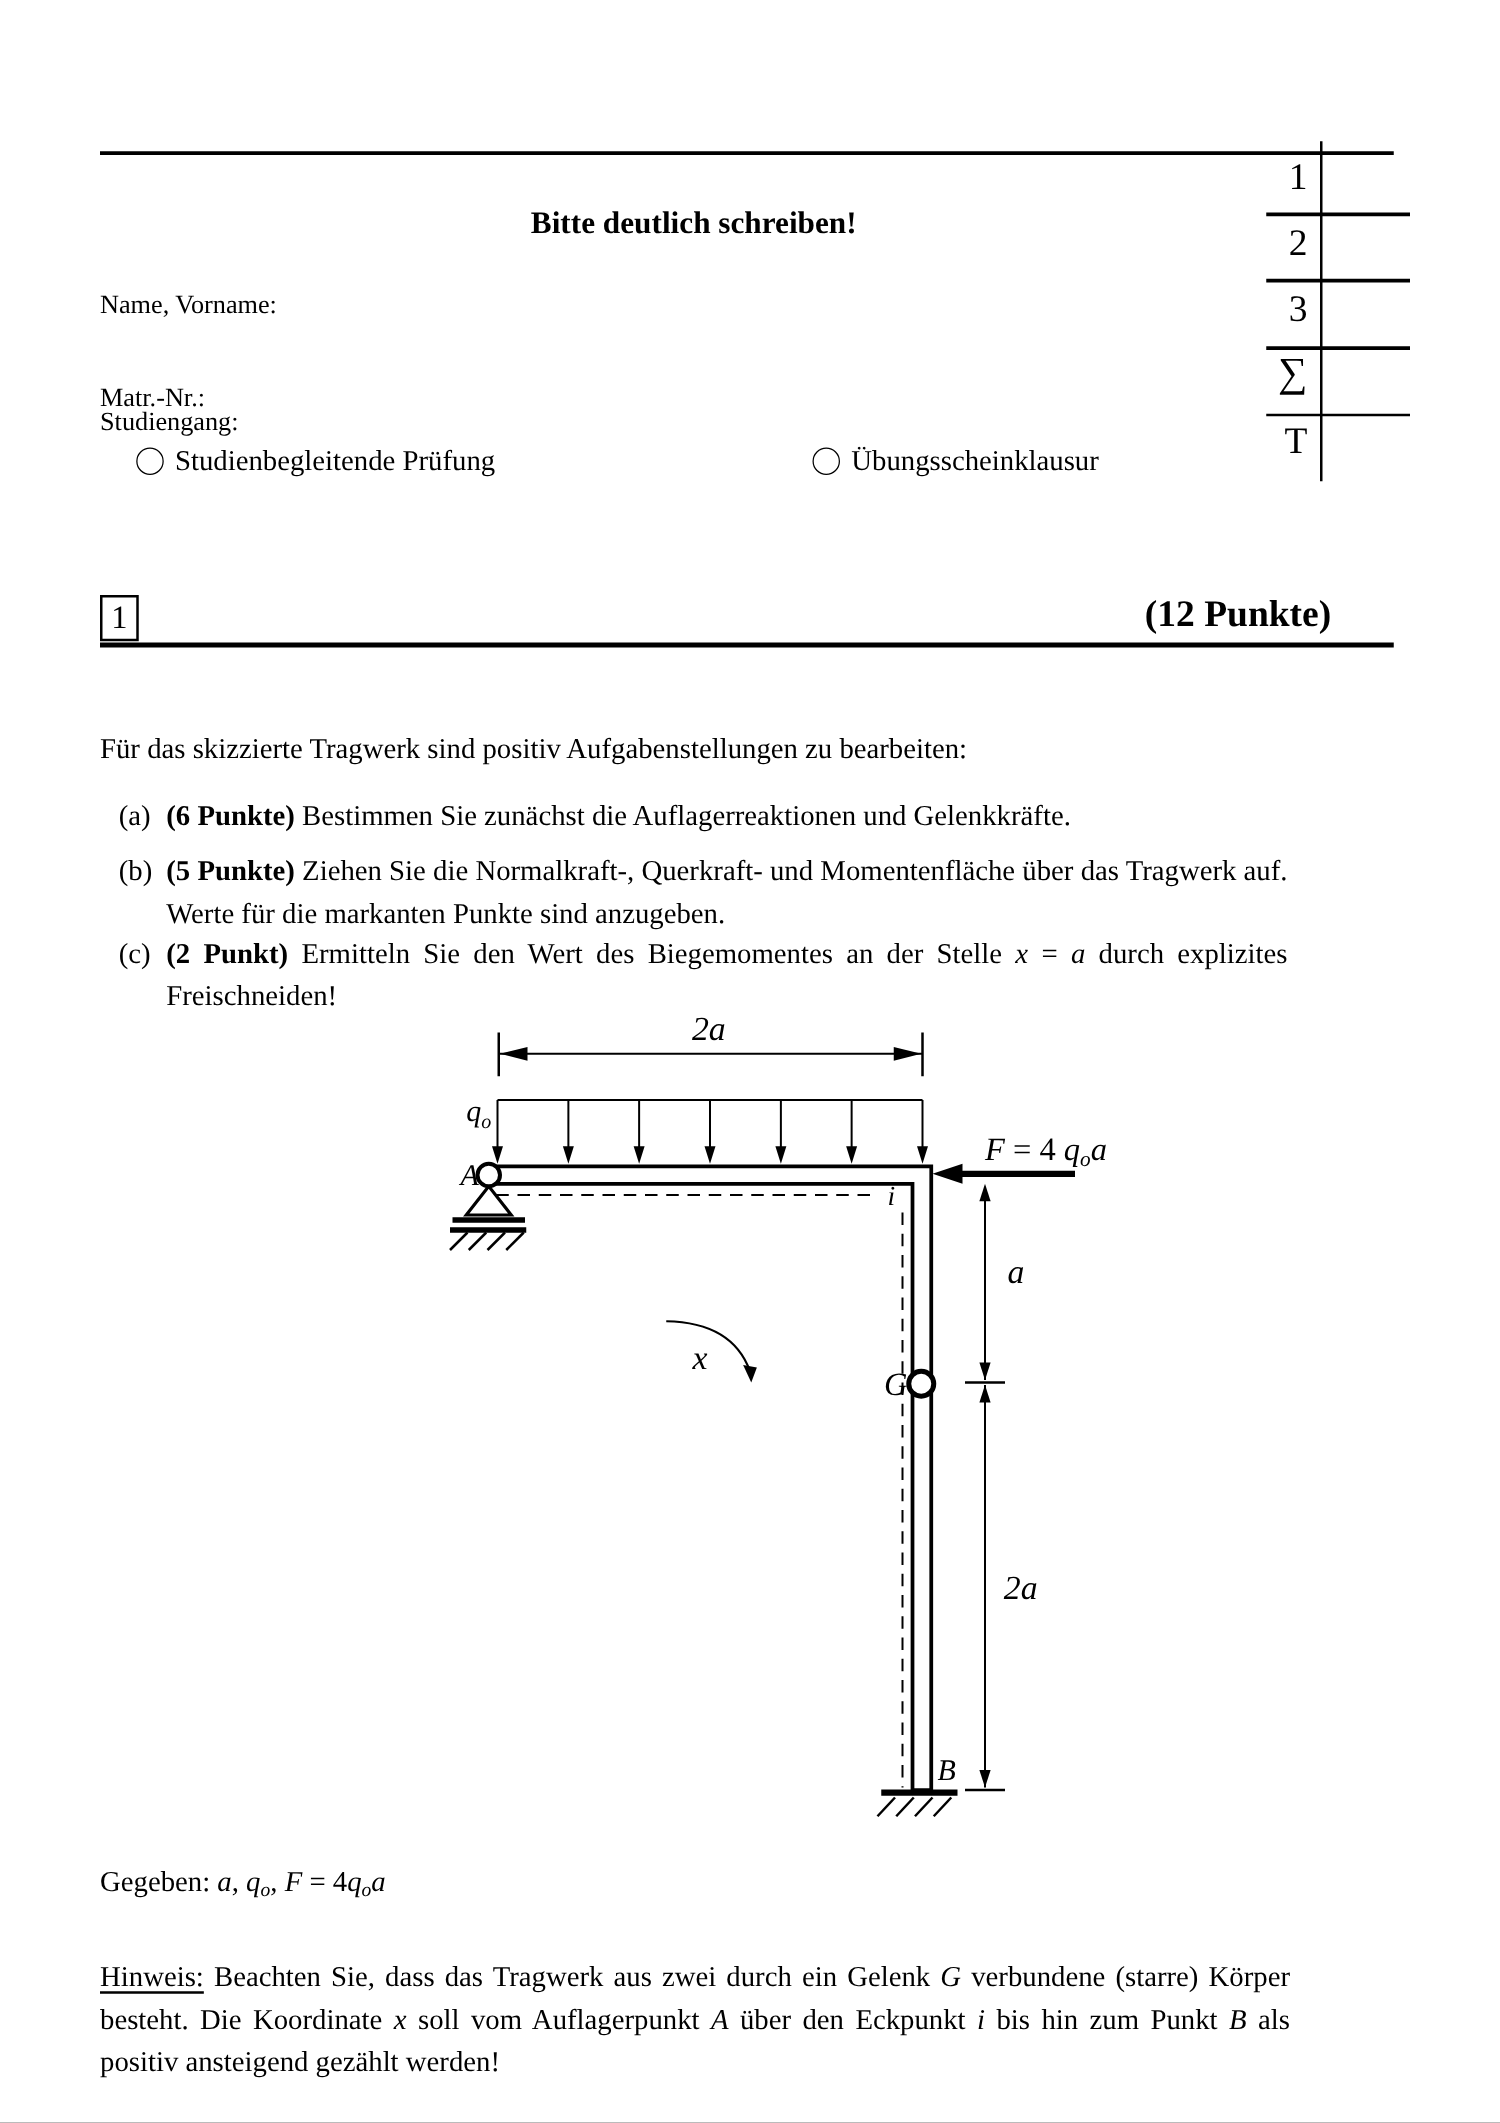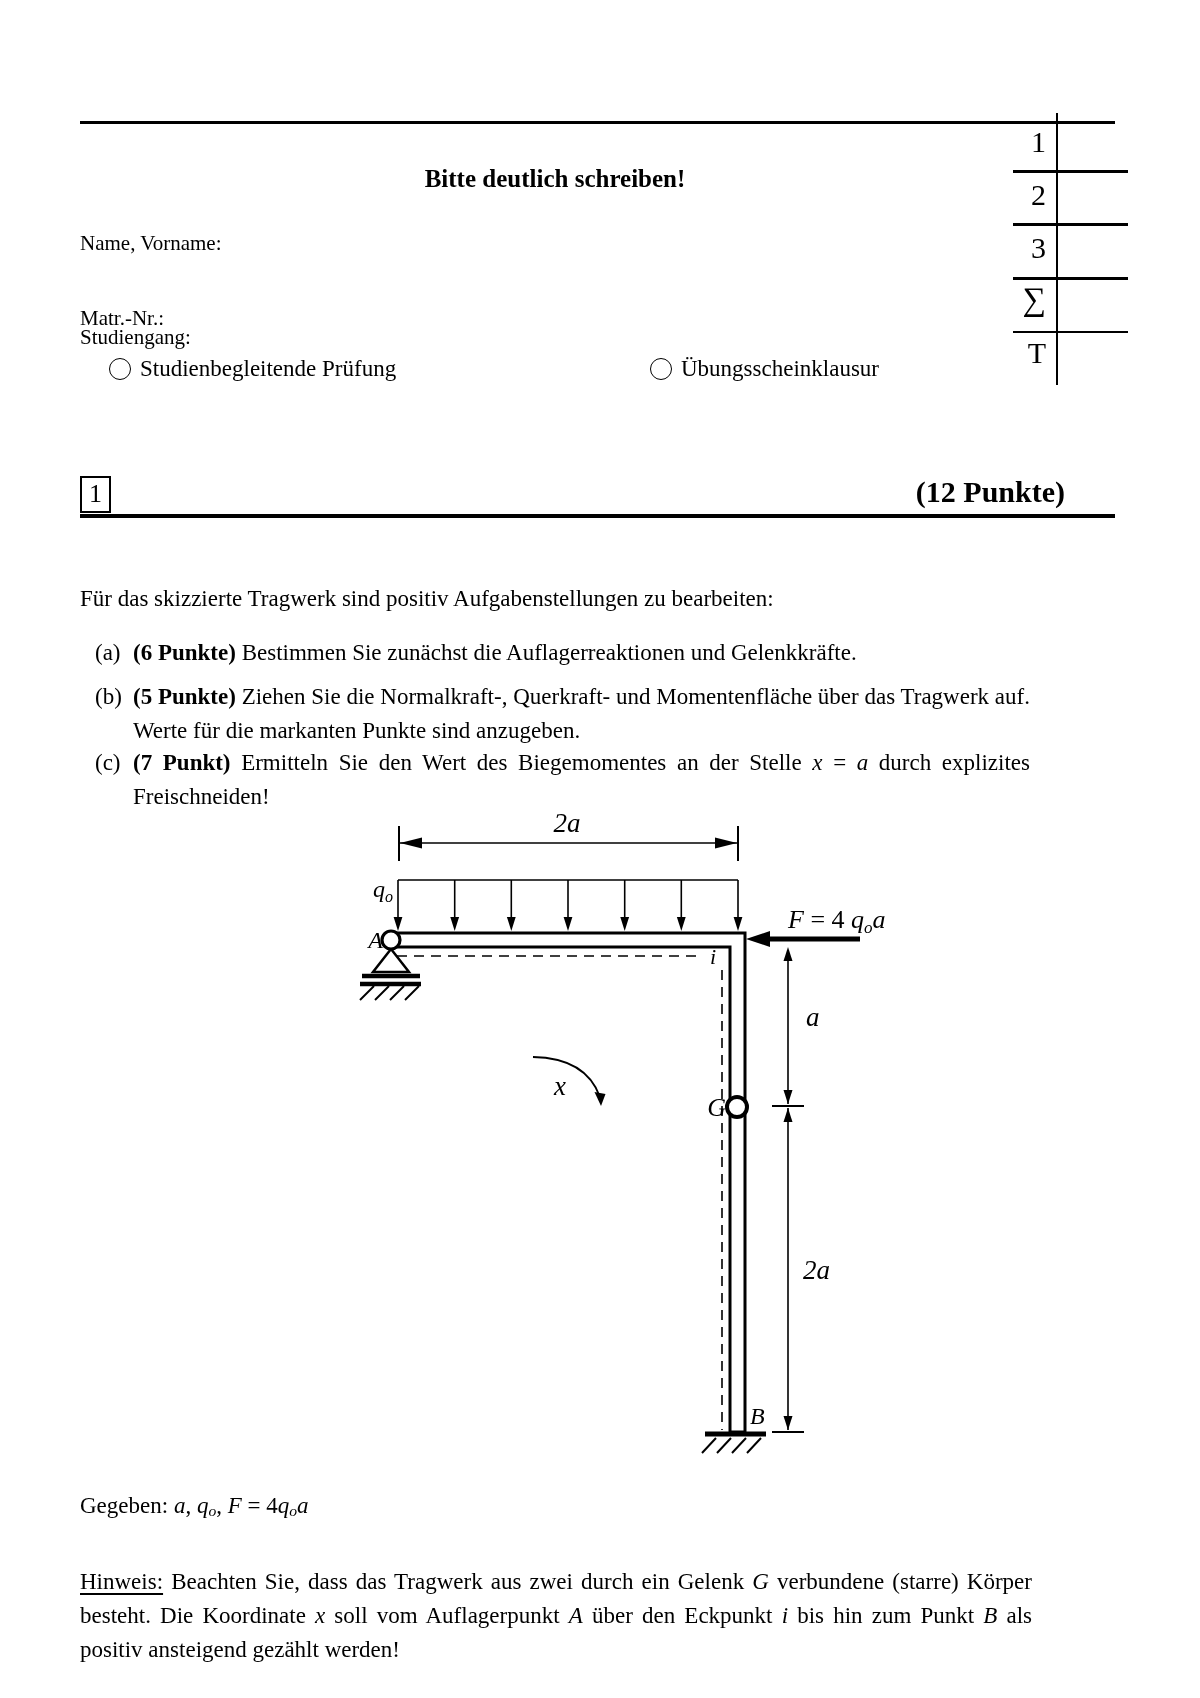--- a/index.html
+++ b/index.html
@@ -78,21 +78,21 @@
   <div>
     <span class="abs item-label body-text" style="top:636px;">(a)</span>
     <div class="abs item-body body-text" style="top:636px;"><span class="bold">(6 Punkte)</span><span> Bestimmen Sie zunächst die Auflagerreaktionen und Gelenkkräfte.</span></div>
   </div>
   <div>
     <span class="abs item-label body-text" style="top:680px;">(b)</span>
     <div class="abs item-body body-text" style="top:680px;"><span class="bold">(5 Punkte)</span><span> Ziehen Sie die Normalkraft-, Querkraft- und Momentenfläche über das Tragwerk auf. Werte für die markanten Punkte sind anzugeben.</span></div>
   </div>
   <div>
     <span class="abs item-label body-text" style="top:746px;">(c)</span>
-    <div class="abs item-body body-text" style="top:746px;"><span class="bold">(7 Punkt)</span><span><span> Ermitteln Sie den Wert des Biegemomentes an der Stelle </span><span class="it">x</span><span> = </span><span class="it">a</span><span> durch explizites Freischneiden!</span></span></div>
+    <div class="abs item-body body-text" style="top:746px;"><span class="bold">(2 Punkt)</span><span><span> Ermitteln Sie den Wert des Biegemomentes an der Stelle </span><span class="it">x</span><span> = </span><span class="it">a</span><span> durch explizites Freischneiden!</span></span></div>
   </div>
 
   <svg class="abs" style="left:0;top:0;" width="1200" height="1698" viewBox="0 0 1200 1698">
 
     <g stroke="#000" fill="#000">
       <line x1="399" y1="826" x2="399" y2="861" stroke-width="2"></line>
       <line x1="738" y1="826" x2="738" y2="861" stroke-width="2"></line>
       <line x1="399" y1="843" x2="738" y2="843" stroke-width="1.6"></line>
       <polygon points="400,843 422,837.5 422,848.5" stroke="none"></polygon>
       <polygon points="737,843 715,837.5 715,848.5" stroke="none"></polygon>

